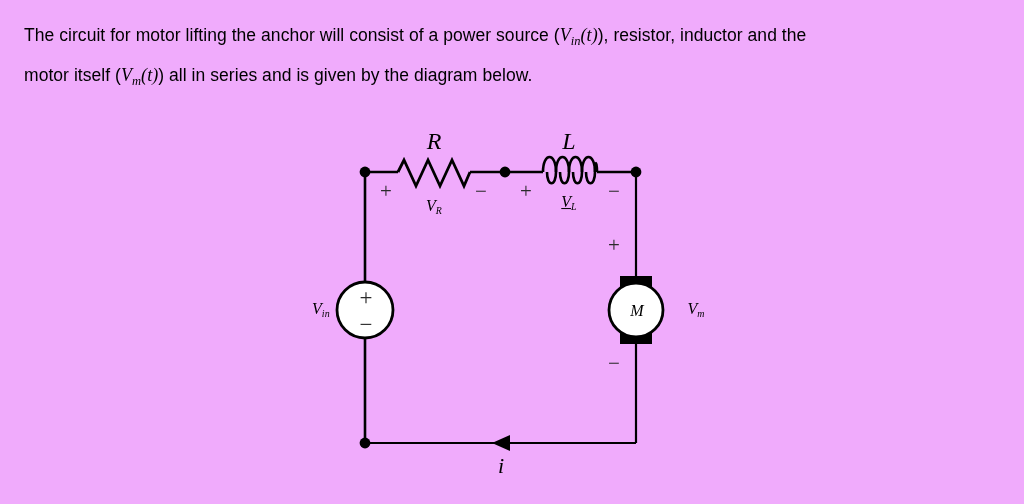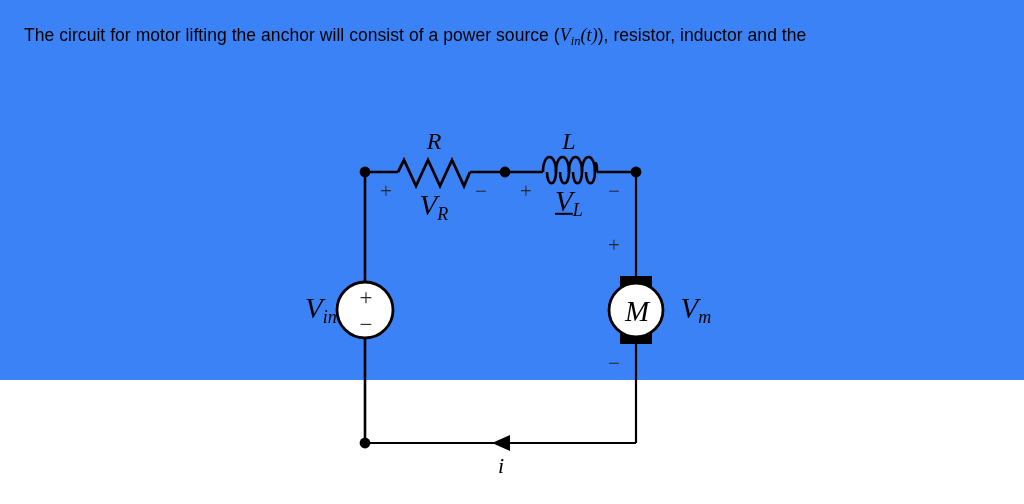--- a/index.html
+++ b/index.html
@@ -9,22 +9,22 @@
   }
   body {
     width: 1024px;
     height: 504px;
     overflow: hidden;
     font-family: "Liberation Sans", sans-serif;
   }
   #page {
     position: relative;
     width: 1024px;
-    height: 380px;
-    background: #3b82f6;
+    height: 504px;
+    background: #f0abfc;
   }
 
   
   #prose {
     position: absolute;
     left: 24px;
     top: 18px;
     width: 952px;
     font-family: "Liberation Sans", sans-serif;
     font-size: 17.5px;
@@ -64,40 +64,41 @@
     transform: translate(-50%, -50%);
     line-height: 1;
   }
   .clabel .s {
     font-size: 0.62em;
     font-style: italic;
     vertical-align: -0.30em;
     letter-spacing: 0.2px;
   }
   .sz-big { font-size: 24px; }
-  .sz-med { font-size: 29px; }
+  .sz-med { font-size: 16px; }
   .sz-sm  { font-size: 22px; }
 
   .psign {
     position: absolute;
     font-family: "Liberation Serif", serif;
     font-style: normal;
     font-size: 21px;
     color: #2a2a2a;
     transform: translate(-50%, -50%);
     line-height: 1;
   }
 </style>
 </head>
 <body>
 
 <div id="page">
 
   <div id="prose">
     <span class="ln"><span>The circuit for motor lifting the anchor will consist of a power source (</span><span class="mathi">V</span><span class="sub">in</span><span class="mathi">(t)</span><span>), resistor, inductor and the</span></span>
+    <span class="ln"><span>motor itself (</span><span class="mathi">V</span><span class="sub">m</span><span class="mathi">(t)</span><span>) all in series and is given by the diagram below.</span></span>
   </div>
 
   <svg id="circuit" viewBox="0 0 1024 504">
 
     <path d="M 365 172 L 365 282" fill="none" stroke="#000000" stroke-width="2.6"></path>
     <path d="M 365 338 L 365 443" fill="none" stroke="#000000" stroke-width="2.6"></path>
 
     <path d="M 365 443 L 636 443" fill="none" stroke="#000000" stroke-width="2.2"></path>
 
     <path d="M 636 172 L 636 282" fill="none" stroke="#000000" stroke-width="2.2"></path>

